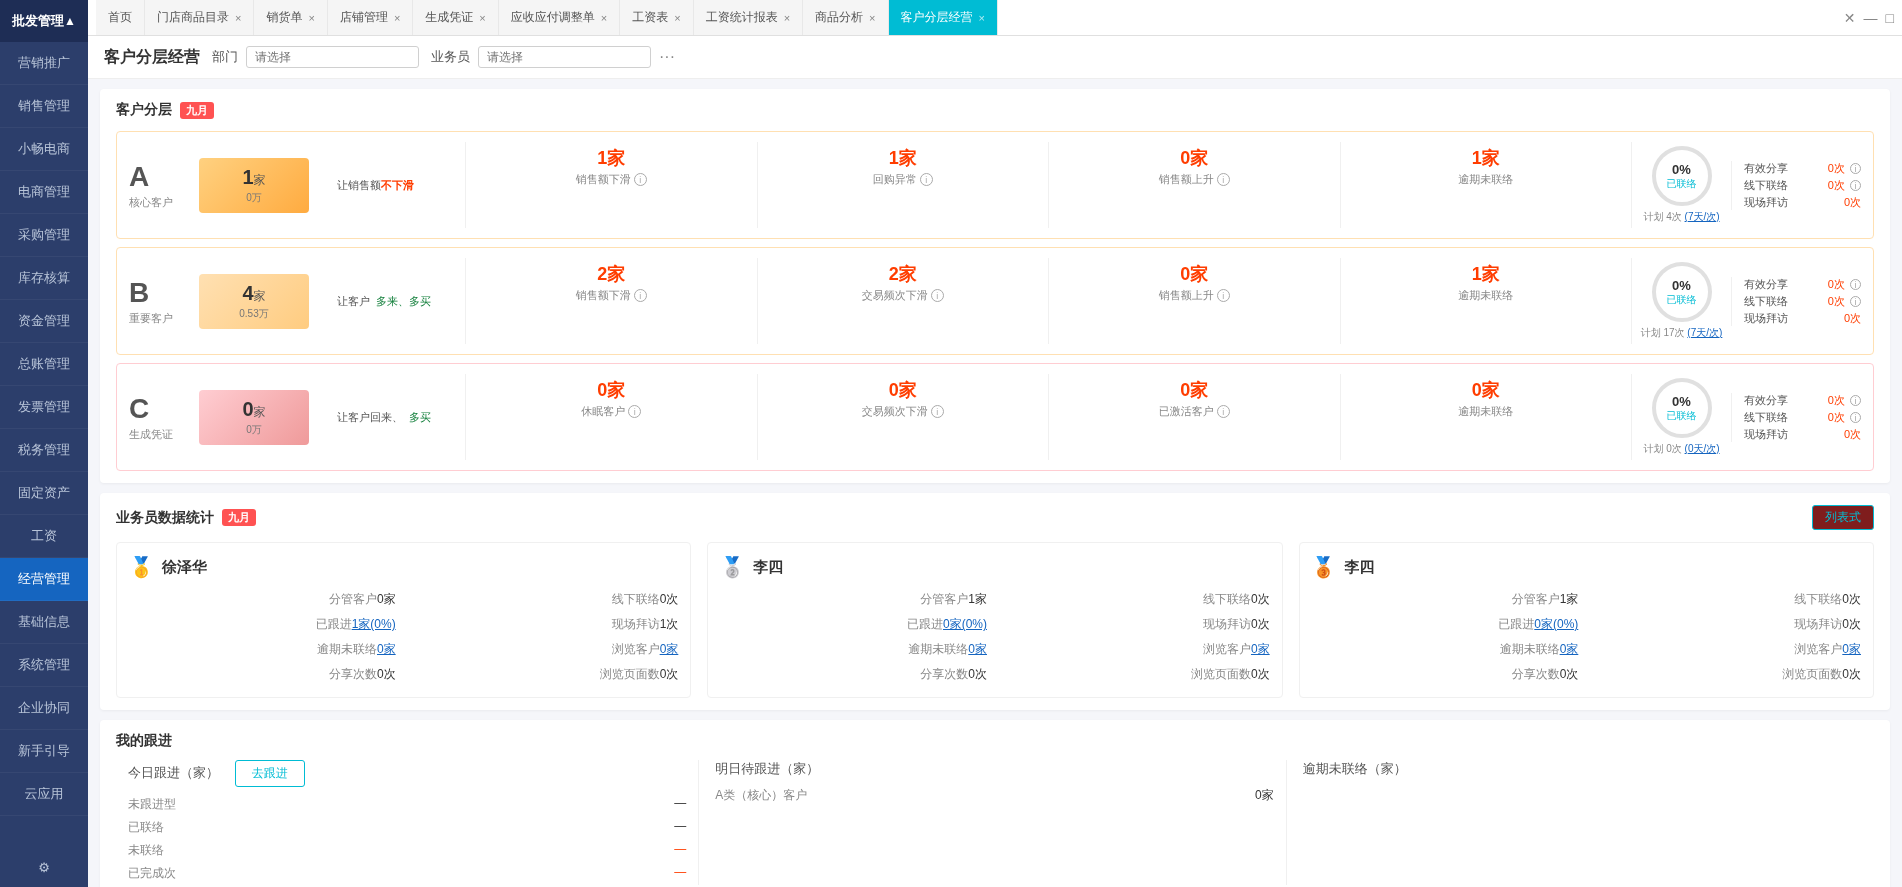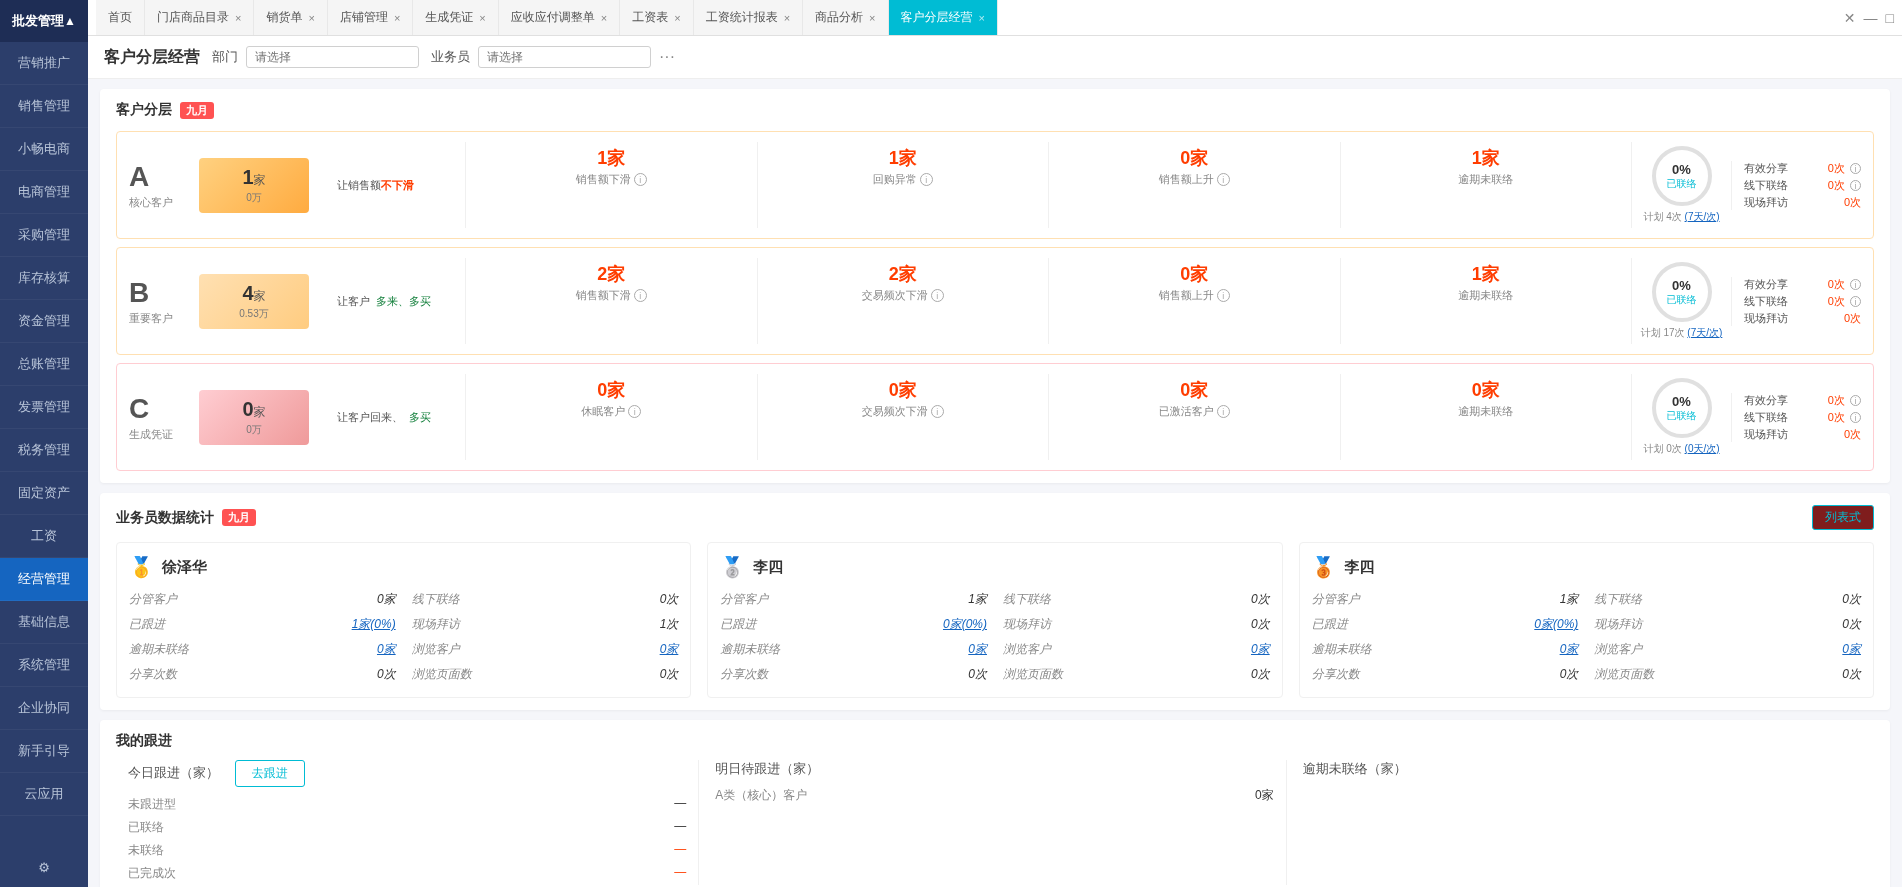--- a/index.html
+++ b/index.html
@@ -348,24 +348,23 @@
       font-size: 20px;
     }
     .staff-stats-grid {
       display: grid;
       grid-template-columns: 1fr 1fr;
       gap: 4px 16px;
       font-size: 12px;
     }
     .staff-stat-row {
       display: flex;
-      justify-content: space-between;
+      justify-content: flex-end;
       align-items: center;
       padding: 2px 0;
-      font-style: italic;
     }
     .staff-stat-label { color: #888; }
     .staff-stat-val { color: #333; font-weight: 500; }
     .staff-stat-val.link { color: #1565c0; text-decoration: underline; cursor: pointer; }
 
     
     .follow-header {
       display: flex;
       align-items: center;
       justify-content: space-between;

